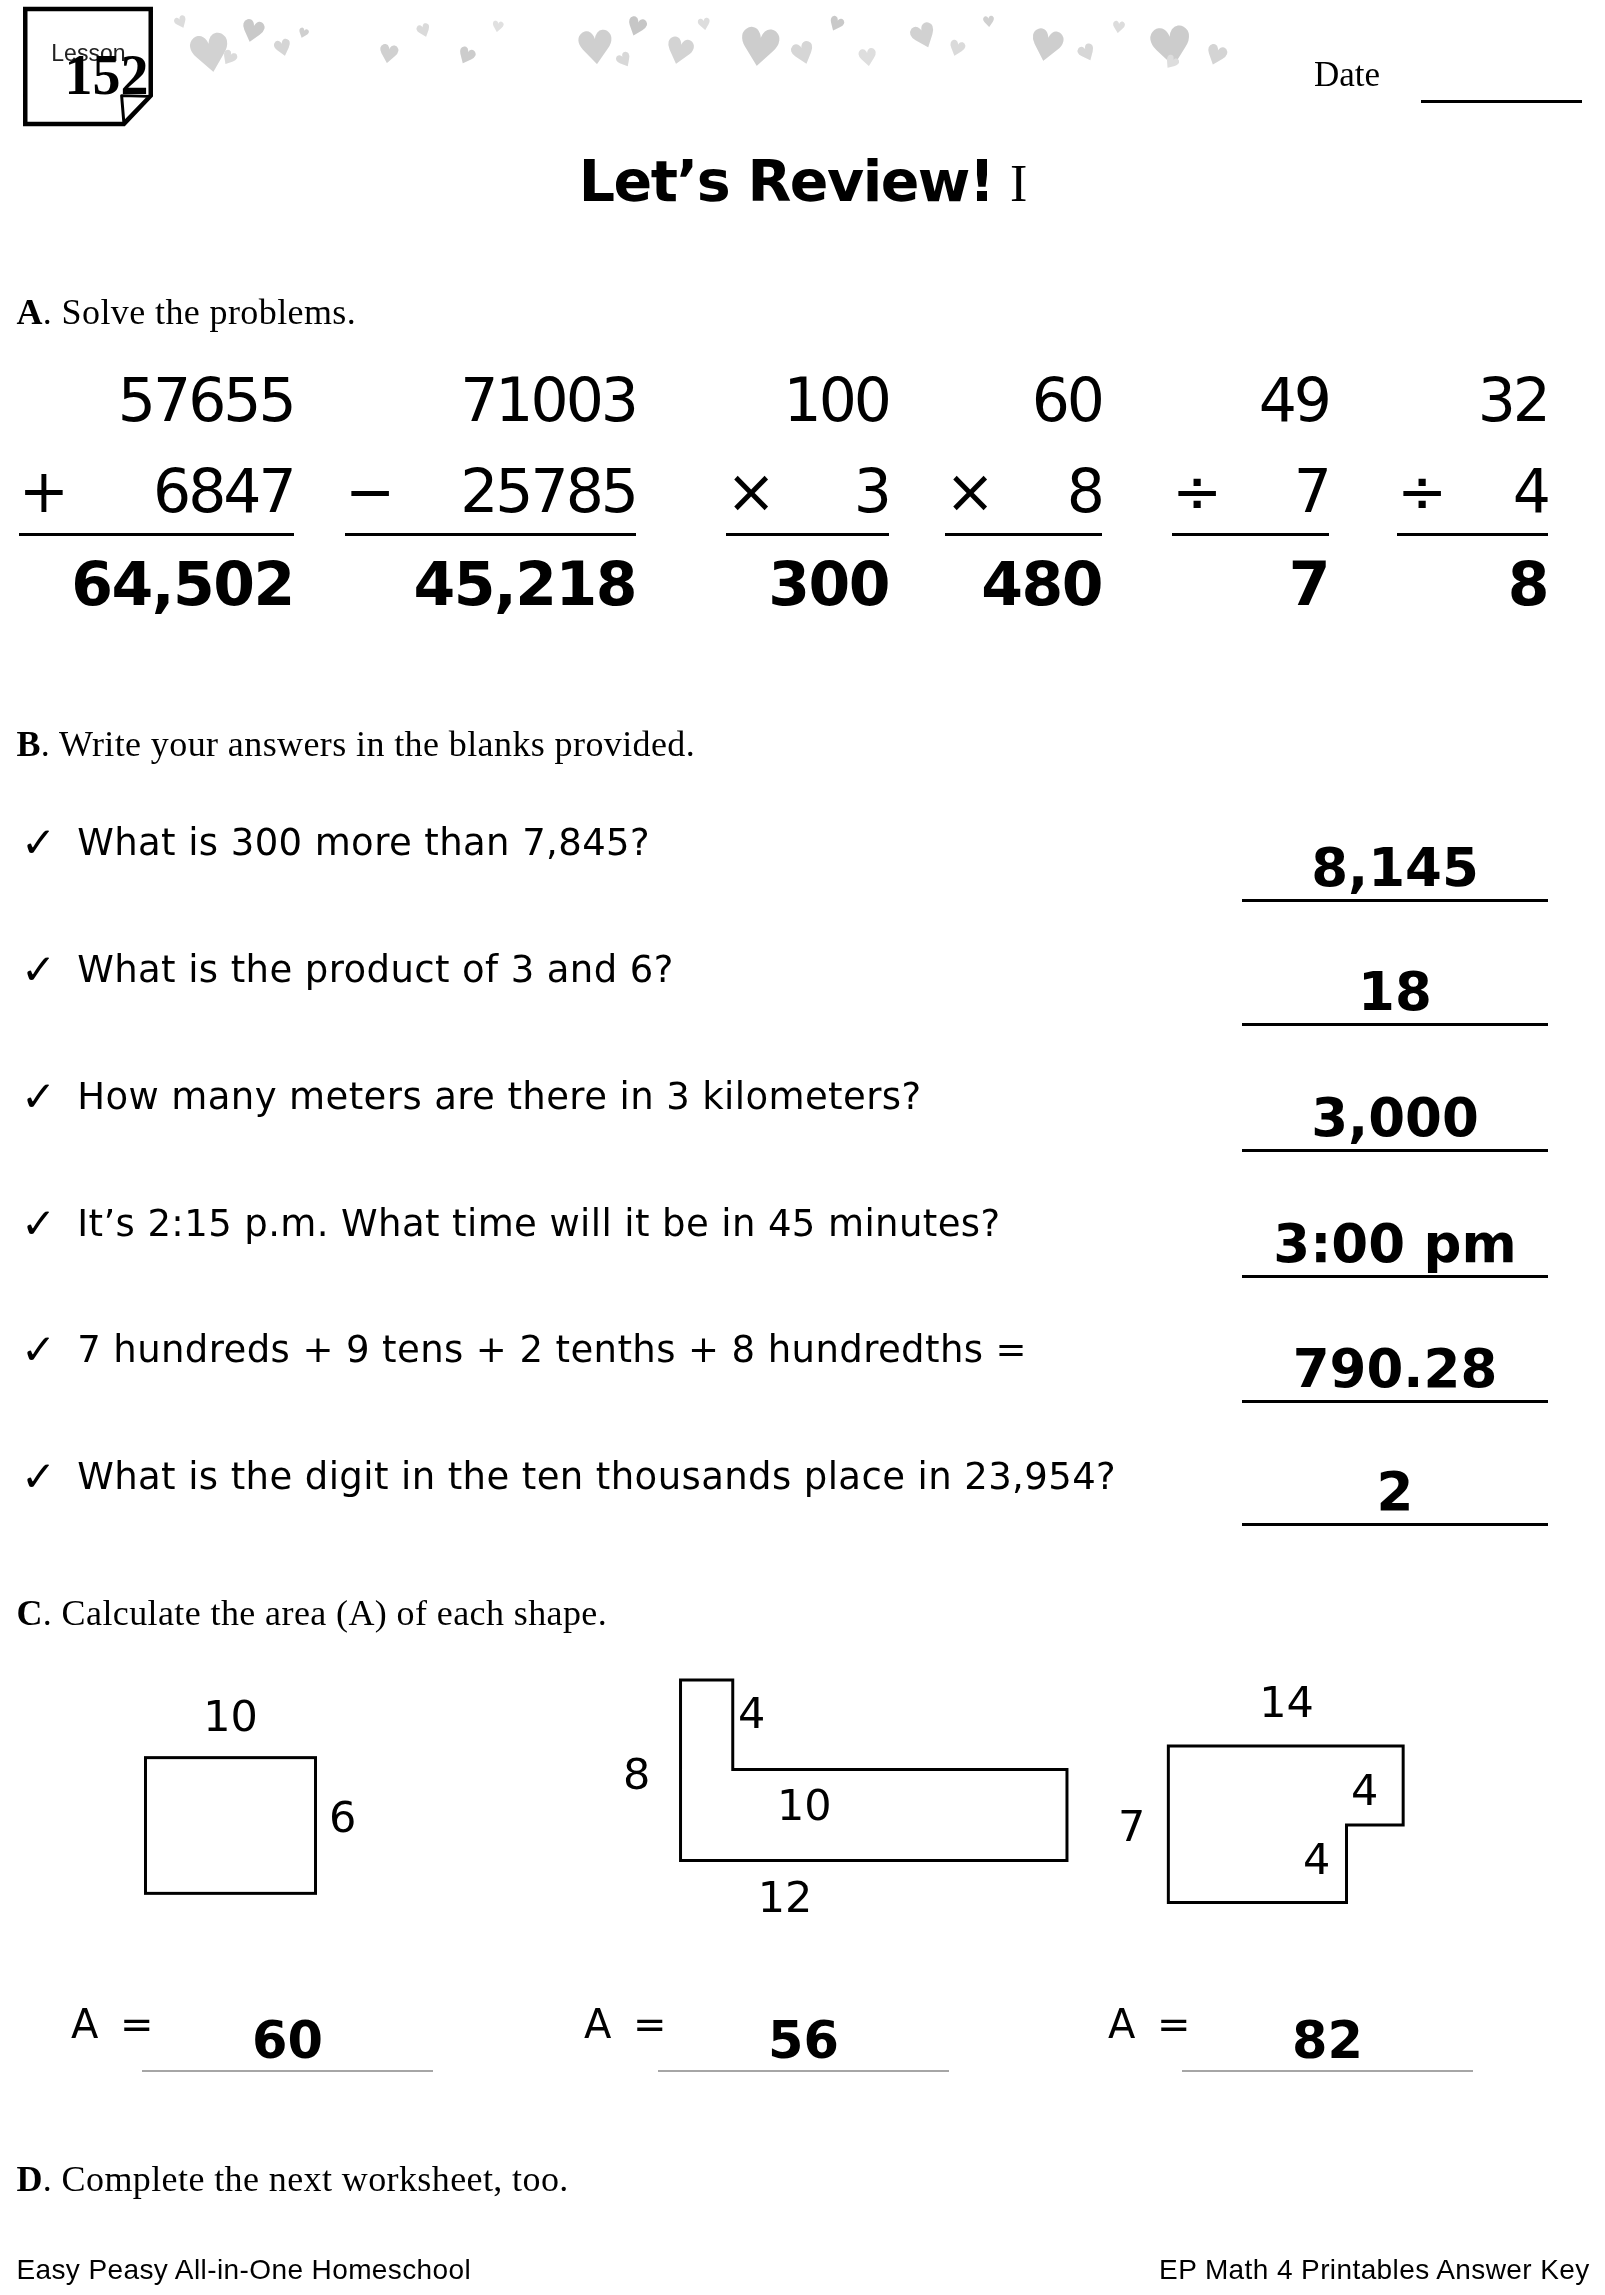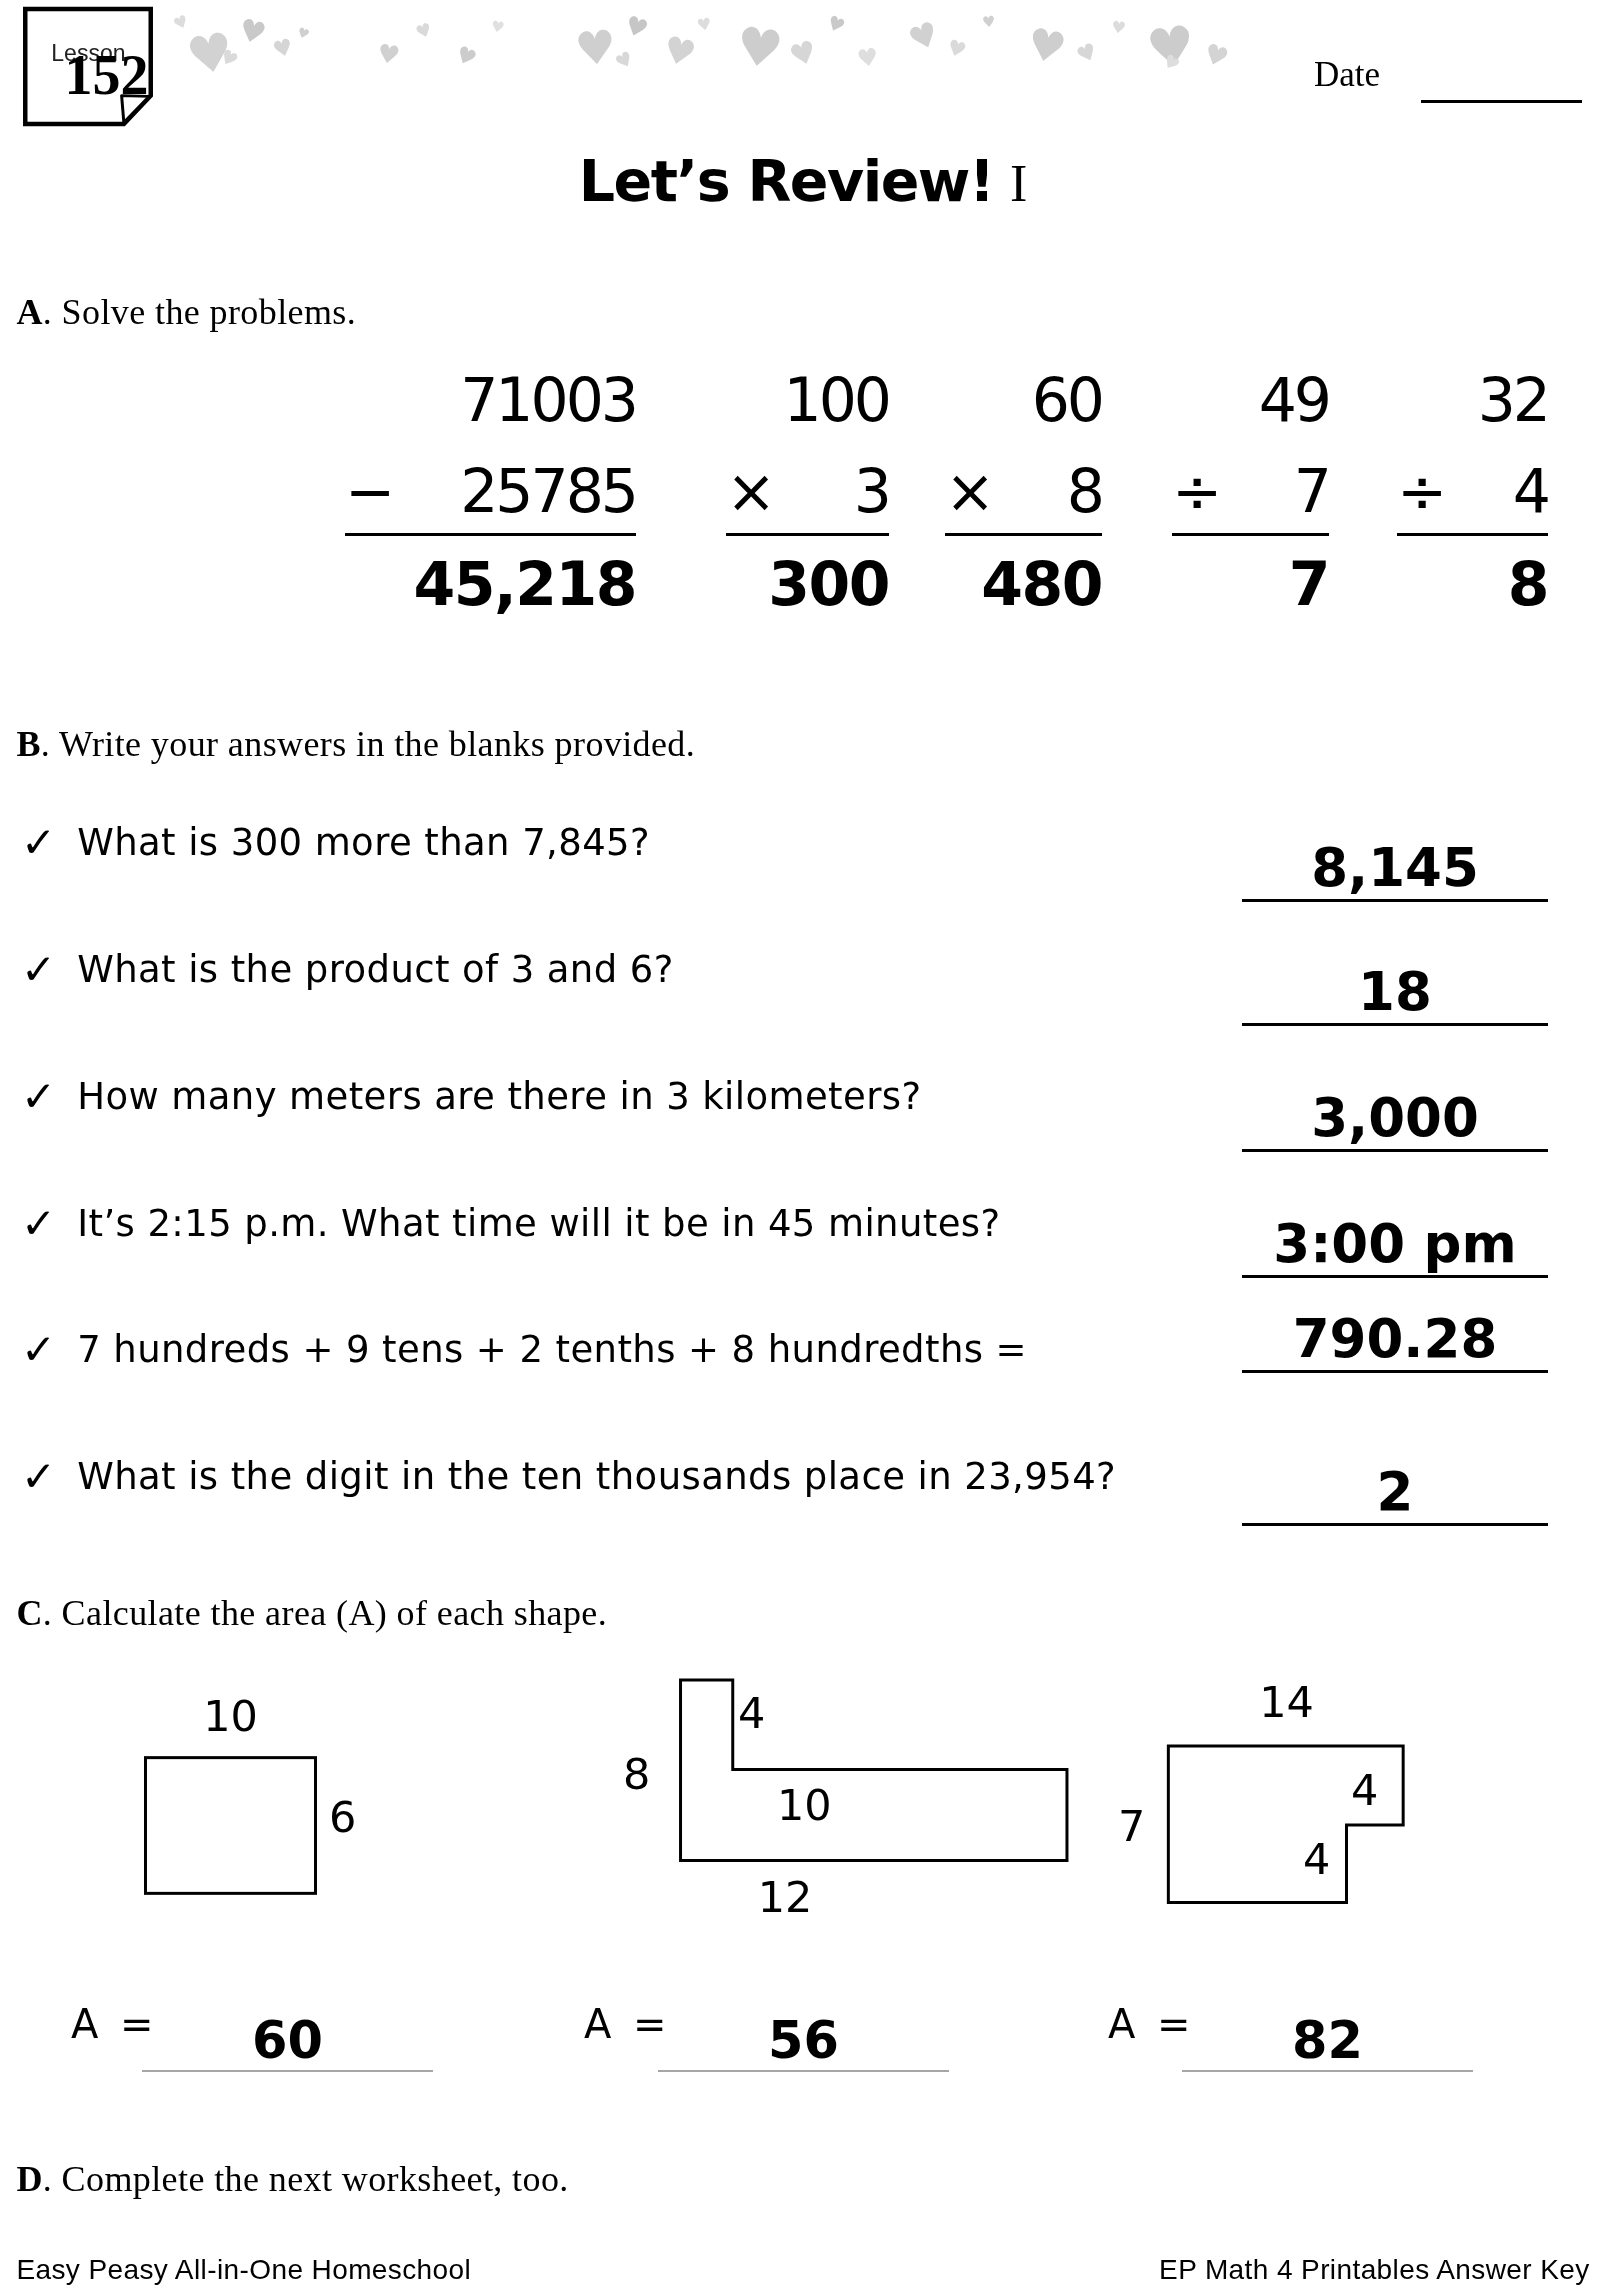--- a/index.html
+++ b/index.html
@@ -120,20 +120,29 @@
 
   <div id="title-row" class="abs">
     <span id="title-main">Let’s Review!</span>
     <span id="title-numeral">I</span>
   </div>
 
   <div id="sec-a-head" class="abs sec-head">
     <b>A</b><span>. Solve the problems.</span>
   </div>
 
+  <div id="prob-0" class="prob">
+    <div class="p-top">57655</div>
+    <div class="p-oprow">
+        <span>+</span>
+        <span>6847</span>
+      </div>
+    <div class="p-rule"></div>
+    <div class="p-ans">64,502</div>
+  </div>
   <div id="prob-1" class="prob">
     <div class="p-top">71003</div>
     <div class="p-oprow">
         <span>−</span>
         <span>25785</span>
       </div>
     <div class="p-rule"></div>
     <div class="p-ans">45,218</div>
   </div>
   <div id="prob-2" class="prob">
@@ -211,21 +220,21 @@
     <div class="b-ans-line"></div>
   </div>
   <div class="b-ans" style="top:1063px">
     <div class="b-ans-text">3,000</div>
     <div class="b-ans-line"></div>
   </div>
   <div class="b-ans" style="top:1189px">
     <div class="b-ans-text">3:00 pm</div>
     <div class="b-ans-line"></div>
   </div>
-  <div class="b-ans" style="top:1284px">
+  <div class="b-ans" style="top:1314px">
     <div class="b-ans-text">790.28</div>
     <div class="b-ans-line"></div>
   </div>
   <div class="b-ans" style="top:1437px">
     <div class="b-ans-text">2</div>
     <div class="b-ans-line"></div>
   </div>
 
   <div id="sec-c-head" class="abs sec-head">
     <b>C</b><span>. Calculate the area (A) of each shape.</span>

